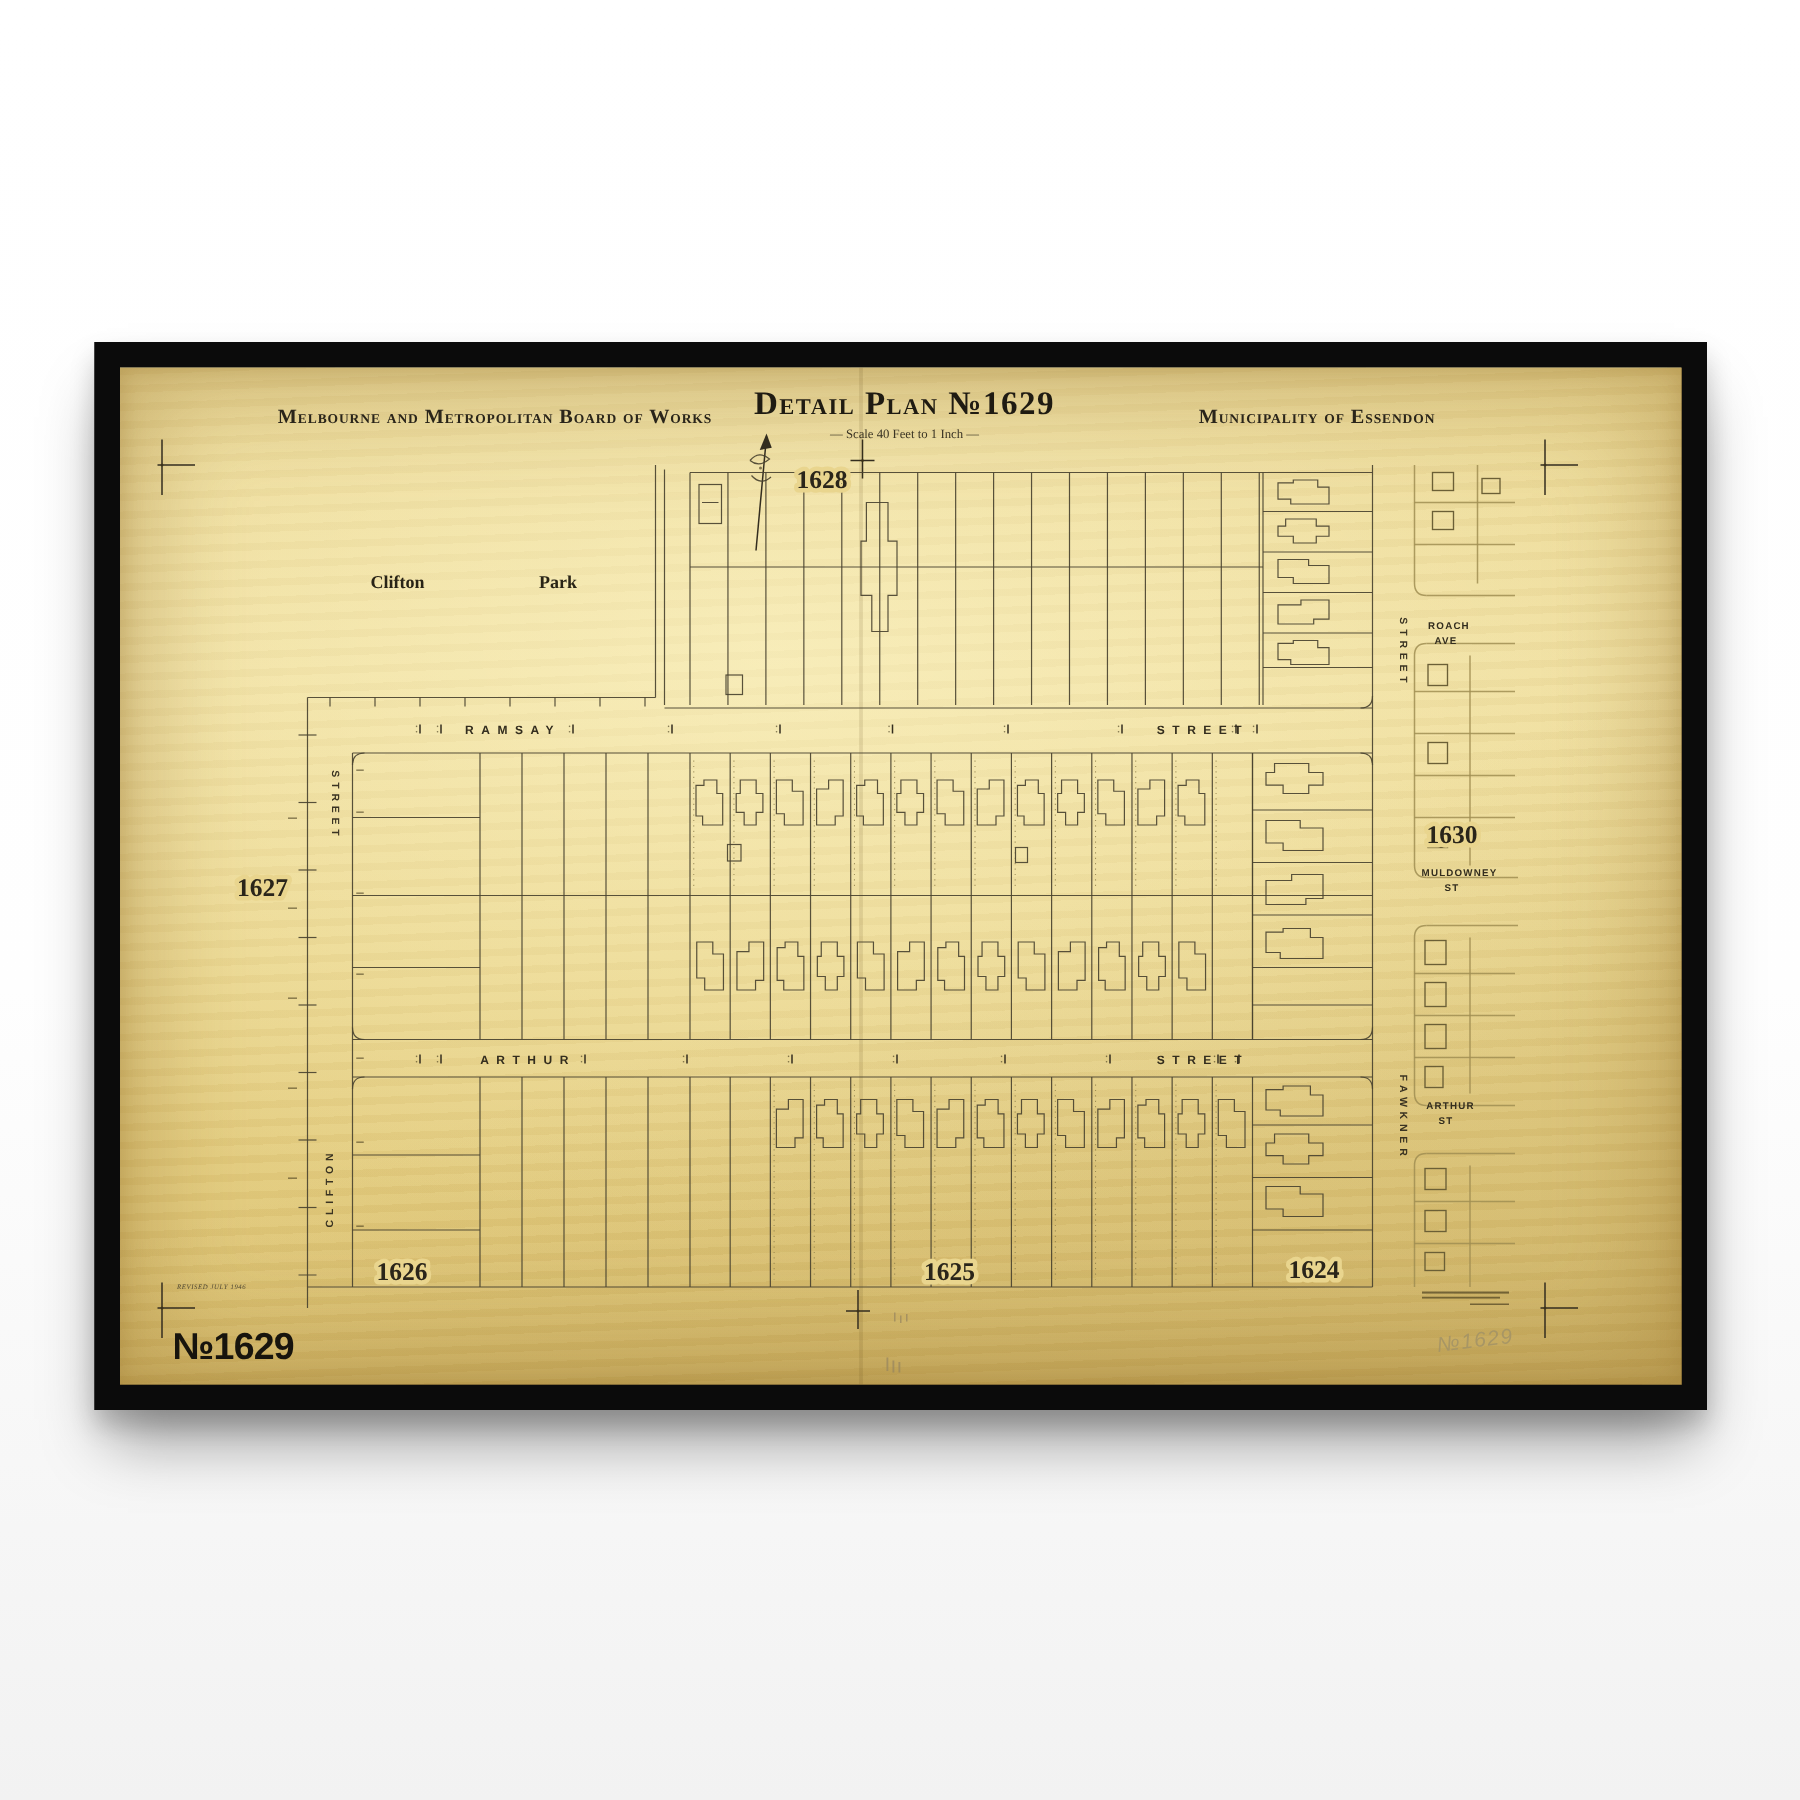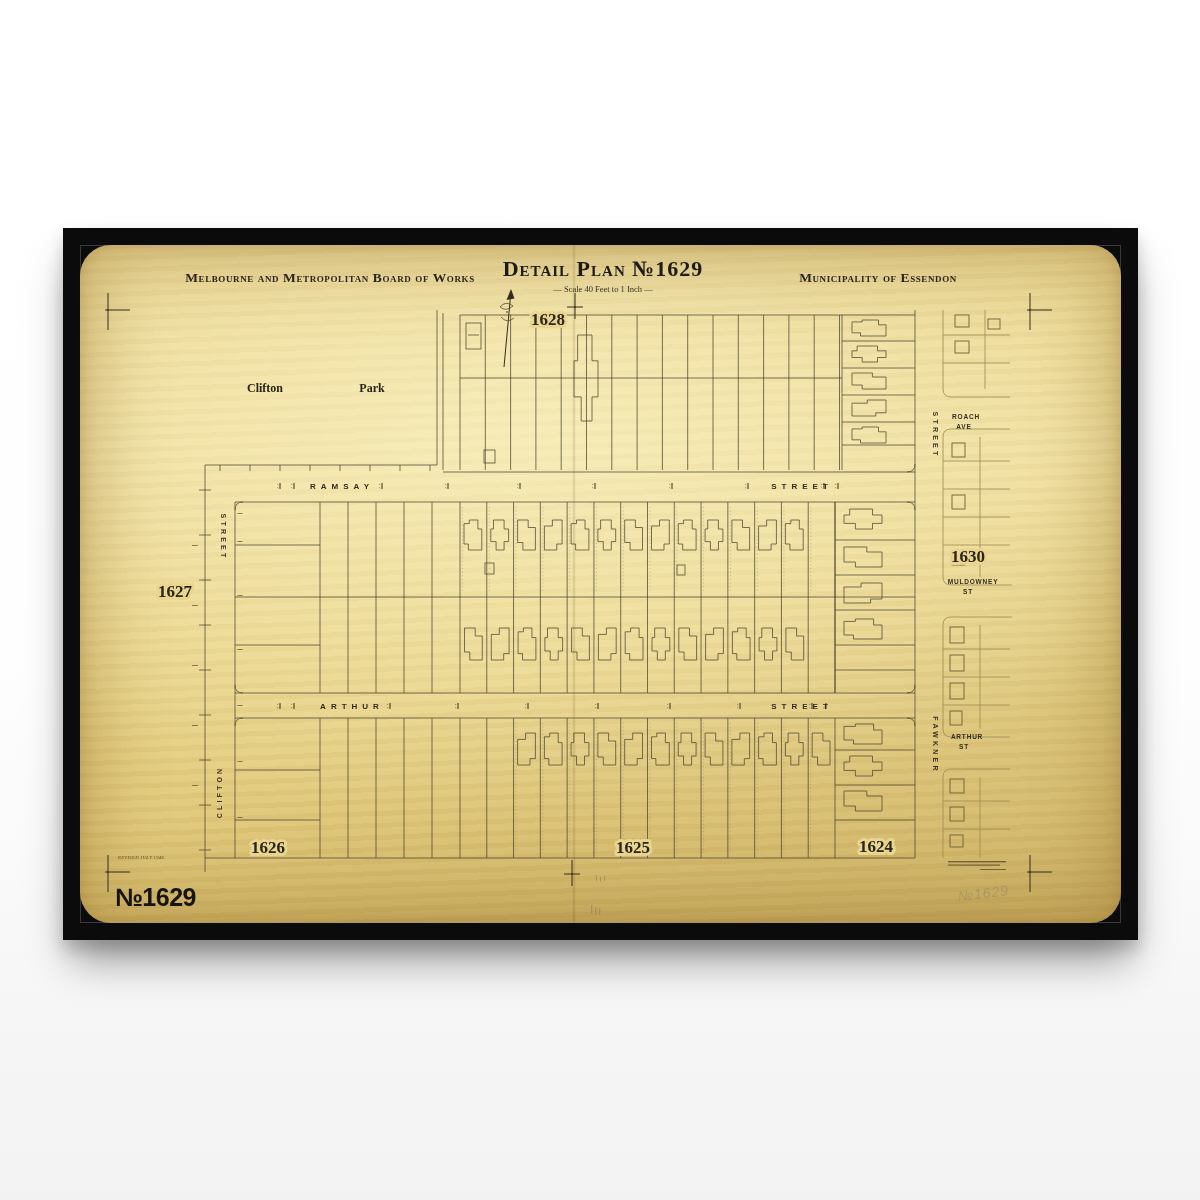--- a/index.html
+++ b/index.html
@@ -9,21 +9,21 @@
     font-family:"Liberation Serif", serif;}
   .frame{position:absolute;left:63px;top:228px;width:1075px;height:712px;
     box-sizing:border-box;border:17px solid #0b0b0b;background:#0b0b0b;
     box-shadow:0 28px 40px -8px rgba(0,0,0,.38),0 10px 16px rgba(0,0,0,.18),inset 0 0 0 1px #3a3a3a;}
   .paper{position:absolute;inset:0;
     background:
       radial-gradient(120% 95% at 42% 28%, rgba(255,249,208,.55) 0%, rgba(255,249,208,0) 60%),
       linear-gradient(160deg, rgba(0,0,0,0) 55%, rgba(120,85,25,.16) 100%),
       repeating-linear-gradient(178deg, rgba(150,115,45,.05) 0 5px, rgba(255,250,215,.05) 5px 12px),
       linear-gradient(180deg,#e9d58f 0%,#eedc9a 30%,#e9d48a 58%,#e2ca7c 82%,#d9bf6f 100%);
-    box-shadow:inset 0 0 70px 16px rgba(146,110,40,.38), inset 0 0 14px 2px rgba(146,110,40,.28);border-radius:31px;}
+    box-shadow:inset 0 0 70px 16px rgba(146,110,40,.38), inset 0 0 14px 2px rgba(146,110,40,.28);}
   svg{position:absolute;inset:0;width:100%;height:100%;}
   .ln{fill:none;stroke:#4a4330;stroke-width:.8;opacity:.92;}
   .mk{fill:none;stroke:#332d1f;stroke-width:1;}
   .fd{fill:none;stroke:#a08e52;stroke-width:1;opacity:.85;}
   .hs2{fill:none;stroke:#6b5f36;stroke-width:.9;}
   .dot{fill:none;stroke:#8d7d49;stroke-width:.7;stroke-dasharray:.8 2.8;opacity:.8;}
   .fl{fill:rgba(60,50,22,.62);stroke:none;}
   .flp{fill:rgba(150,132,95,.7);stroke:none;}
   .fold{stroke:rgba(80,55,15,.12);stroke-width:2.5;}
   .arr{fill:#332d1f;stroke:none;}

